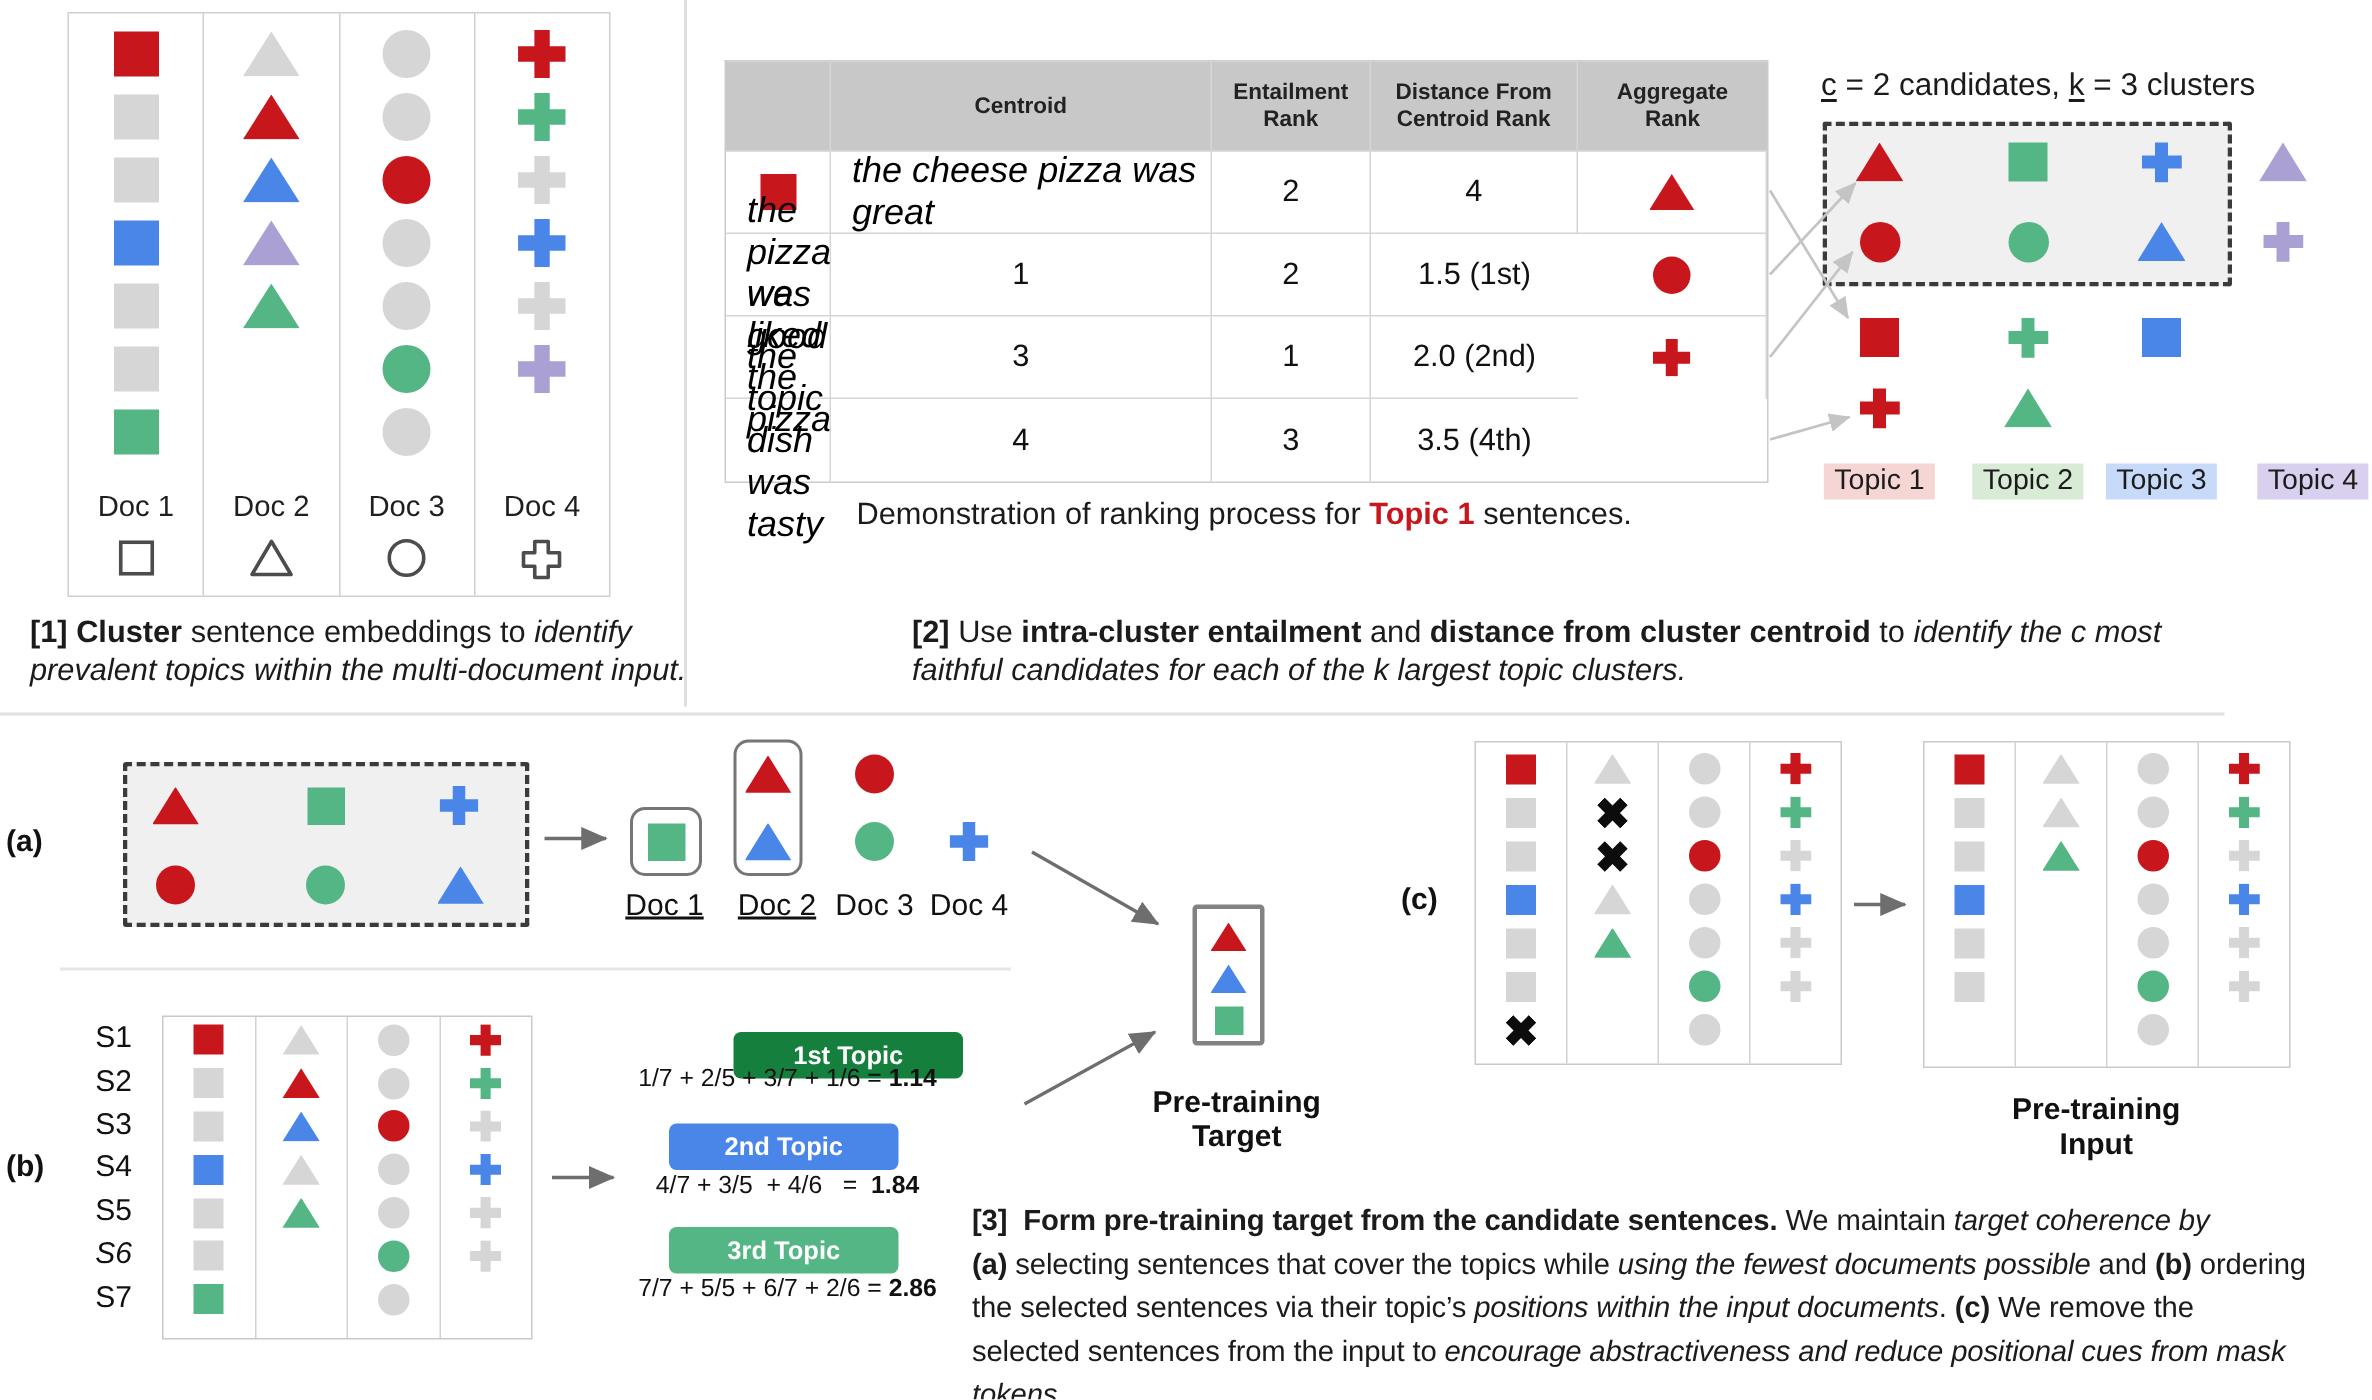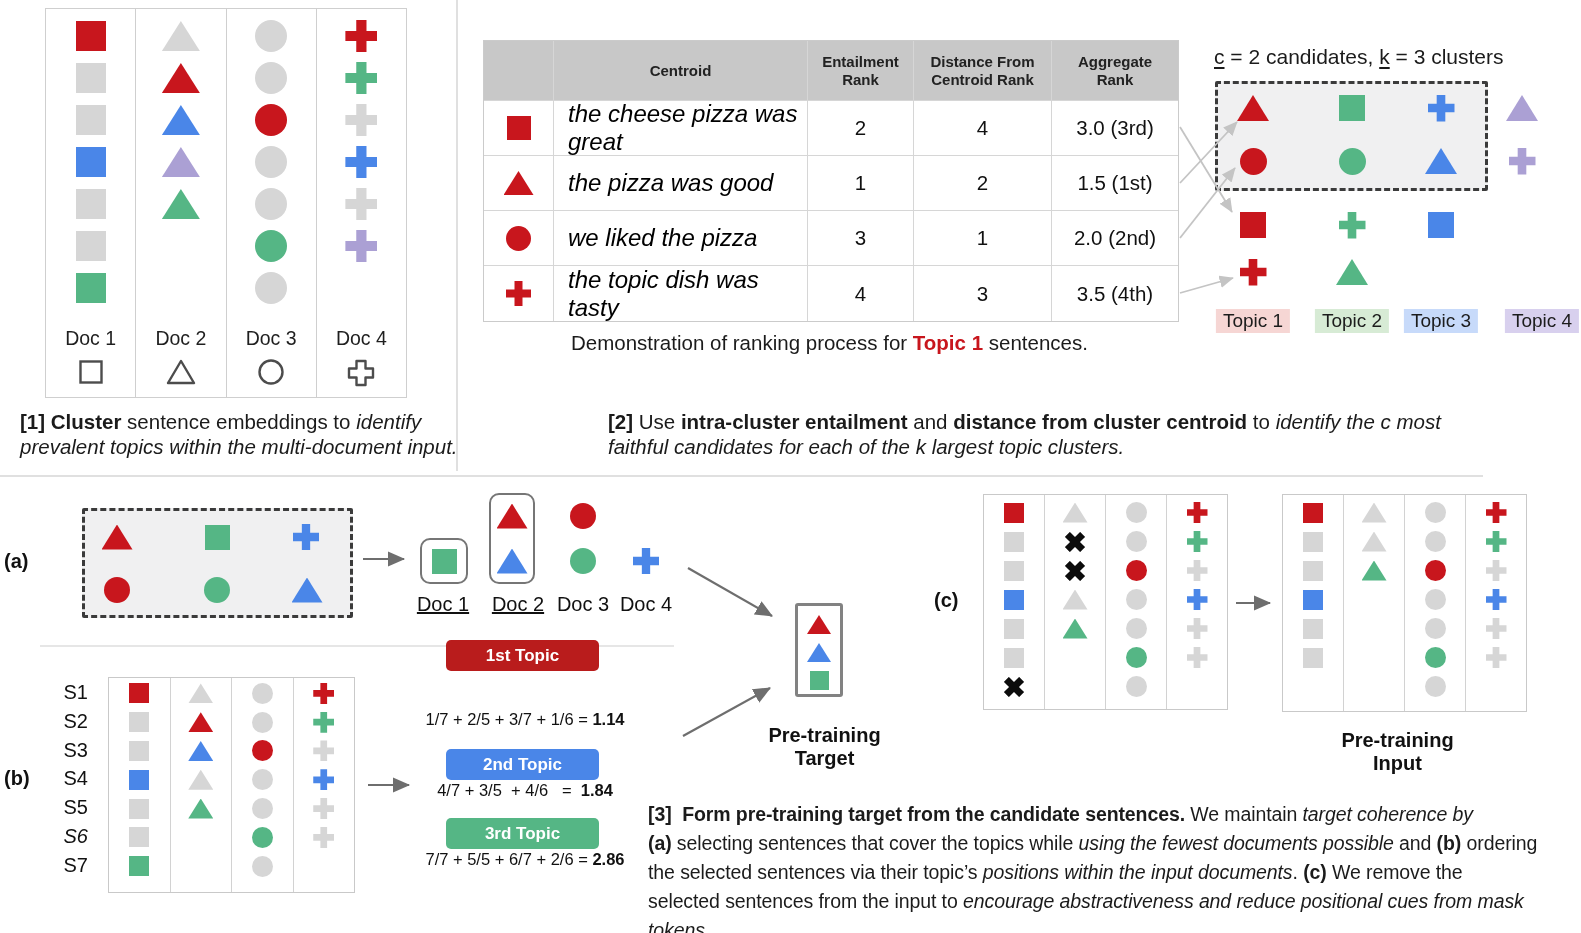--- a/index.html
+++ b/index.html
@@ -188,21 +188,20 @@
       <div class="tcell thead" style="background: rgb(200, 200, 200);">Distance From
 Centroid Rank</div>
       <div class="tcell thead last-col" style="background: rgb(200, 200, 200);">Aggregate
 Rank</div>
       <div class="tcell">
         <div class="shape" style="background: rgb(200, 22, 29); width: 24px; height: 24px;"></div>
       </div>
       <div class="tcell tsent">the cheese pizza was great</div>
       <div class="tcell trank">2</div>
       <div class="tcell trank">4</div>
-      <div class="tcell trank last-col">3.0 (3rd)</div>
       <div class="tcell">
         <div class="shape" style="background: rgb(200, 22, 29); clip-path: polygon(50% 0px, 100% 100%, 0px 100%); width: 30px; height: 24px;"></div>
       </div>
       <div class="tcell tsent">the pizza was good</div>
       <div class="tcell trank">1</div>
       <div class="tcell trank">2</div>
       <div class="tcell trank last-col">1.5 (1st)</div>
       <div class="tcell">
         <div class="shape" style="background: rgb(200, 22, 29); border-radius: 50%; width: 25px; height: 25px;"></div>
       </div>
@@ -568,19 +567,19 @@
         <div class="gslot" style="height: 29px;"></div>
       </div>
     </div>
     <div class="sl" style="top: 681px;">S1</div>
     <div class="sl" style="top: 709.8px;">S2</div>
     <div class="sl" style="top: 738.6px;">S3</div>
     <div class="sl" style="top: 767.4px;">S4</div>
     <div class="sl" style="top: 796.2px;">S5</div>
     <div class="sl" style="top: 825px; font-style: italic;">S6</div>
     <div class="sl" style="top: 853.8px;">S7</div>
-    <div class="tscore-box" style="top: 640px; background: #b91c1c;">1st Topic</div>
+    <div class="tscore-box" style="top: 688px; background: #15803d; margin-left: 43px;">1st Topic</div>
     <div class="tscore-eq" style="top: 710px;"><span>1/7 + 2/5 + 3/7 + 1/6 = </span><span class="seg-b">1.14</span></div>
     <div class="tscore-box" style="top: 749px; background: rgb(74, 134, 232);">2nd Topic</div>
     <div class="tscore-eq" style="top: 781px;"><span>4/7 + 3/5  + 4/6   =  </span><span class="seg-b">1.84</span></div>
     <div class="tscore-box" style="top: 818px; background: rgb(85, 182, 133);">3rd Topic</div>
     <div class="tscore-eq" style="top: 850px;"><span>7/7 + 5/5 + 6/7 + 2/6 = </span><span class="seg-b">2.86</span></div>
   </div>
 
 </body></html>

